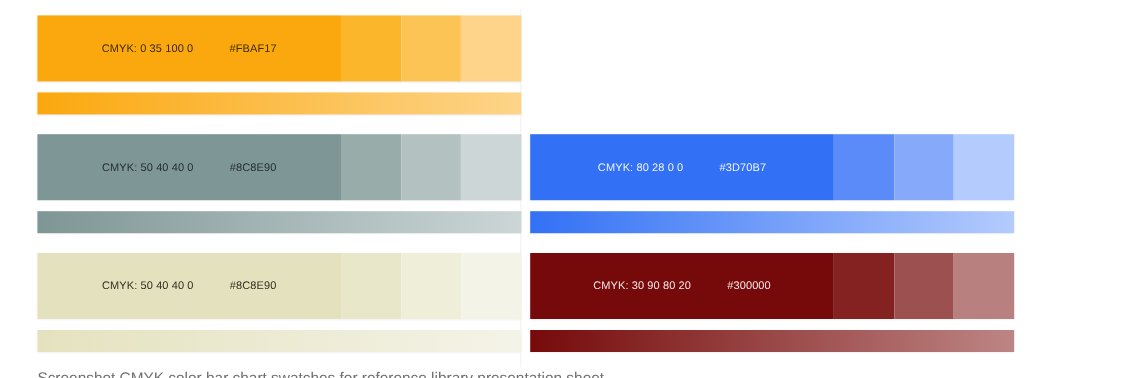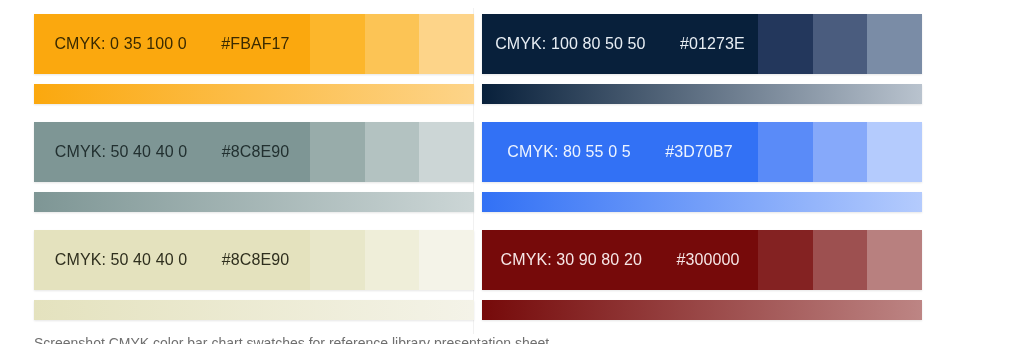--- a/index.html
+++ b/index.html
@@ -68,21 +68,21 @@
   }
   .swatch-tint {
     flex: 1 1 0;
   }
 
   .swatch-label {
     position: absolute;
     left: 0;
     width: 276px;
     text-align: center;
-    font-size: 16px;
+    font-size: 10px;
     letter-spacing: 0.1px;
     white-space: nowrap;
   }
   .swatch-label .cmyk { display: inline-block; }
   .swatch-label .hex  { display: inline-block; margin-left: 30px; }
 
   
   .gradient-bar {
     position: absolute;
     left: 0;
@@ -123,55 +123,41 @@
             <span class="hex">#FBAF17</span>
           </div>
         </div>
         <div class="swatch-tint" style="background: rgb(252, 182, 43);"></div>
         <div class="swatch-tint" style="background: rgb(252, 196, 85);"></div>
         <div class="swatch-tint" style="background: rgb(253, 212, 137);"></div>
       </div>
       <div class="gradient-bar" style="background: linear-gradient(to right, rgb(251, 168, 14) 0%, rgb(253, 212, 137) 100%);"></div>
     </div>
 
-    <div class="palette-cell col-right row-0">
-      <div class="swatch-strip">
-        <div class="swatch-base" style="background: rgb(8, 32, 59);">
-          <div class="swatch-label" style="color: rgb(232, 238, 244);">
-            <span class="cmyk">CMYK: 100 80 50 50</span>
-            <span class="hex">#01273E</span>
-          </div>
-        </div>
-        <div class="swatch-tint" style="background: rgb(35, 55, 92);"></div>
-        <div class="swatch-tint" style="background: rgb(74, 92, 126);"></div>
-        <div class="swatch-tint" style="background: rgb(122, 140, 166);"></div>
-      </div>
-      <div class="gradient-bar" style="background: linear-gradient(to right, rgb(8, 32, 59) 0%, rgb(185, 195, 206) 100%);"></div>
-    </div>
 
     <div class="palette-cell col-left row-1">
       <div class="swatch-strip">
         <div class="swatch-base" style="background: rgb(126, 150, 149);">
           <div class="swatch-label" style="color: rgb(34, 48, 48);">
             <span class="cmyk">CMYK: 50 40 40 0</span>
             <span class="hex">#8C8E90</span>
           </div>
         </div>
         <div class="swatch-tint" style="background: rgb(152, 172, 170);"></div>
         <div class="swatch-tint" style="background: rgb(179, 194, 193);"></div>
         <div class="swatch-tint" style="background: rgb(204, 214, 214);"></div>
       </div>
       <div class="gradient-bar" style="background: linear-gradient(to right, rgb(126, 150, 149) 0%, rgb(204, 214, 214) 100%);"></div>
     </div>
 
     <div class="palette-cell col-right row-1">
       <div class="swatch-strip">
         <div class="swatch-base" style="background: rgb(50, 113, 245);">
           <div class="swatch-label" style="color: rgb(238, 244, 255);">
-            <span class="cmyk">CMYK: 80 55 0 5</span>
+            <span class="cmyk">CMYK: 80 28 0 0</span>
             <span class="hex">#3D70B7</span>
           </div>
         </div>
         <div class="swatch-tint" style="background: rgb(90, 139, 248);"></div>
         <div class="swatch-tint" style="background: rgb(134, 169, 250);"></div>
         <div class="swatch-tint" style="background: rgb(180, 203, 253);"></div>
       </div>
       <div class="gradient-bar" style="background: linear-gradient(to right, rgb(50, 113, 245) 0%, rgb(180, 203, 253) 100%);"></div>
     </div>
 

